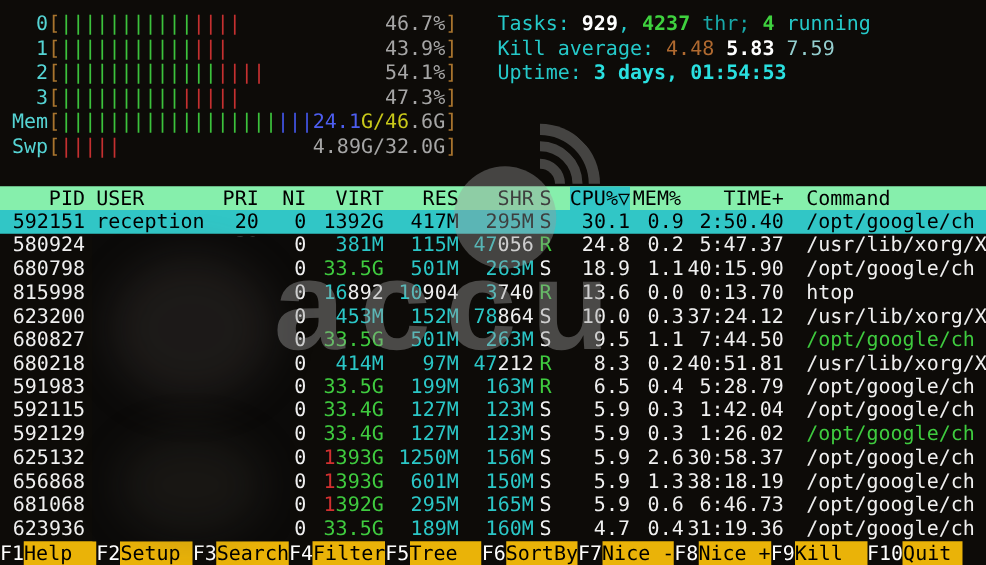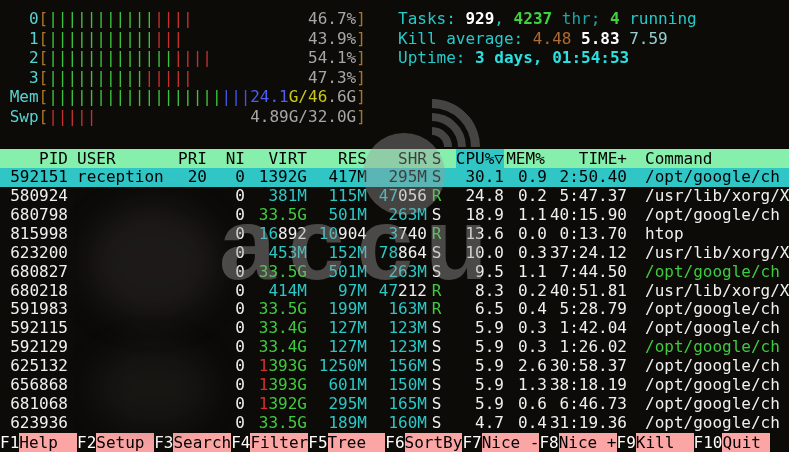--- a/index.html
+++ b/index.html
@@ -49,21 +49,21 @@
   .col-cmd{padding-left:18px}
   .hdr .col-mem{text-align:center}
   .sort-hl{background:#31c6c6}
   .selected{background:#31c6c6}
   .selected .cell span{color:#000000}
 
   
   .fnbar{position:absolute;left:0;top:433px;width:770px;height:19px;display:flex;
     line-height:19px;white-space:pre}
   .fnkey{color:#fff}
-  .fnlabel{background:#fca5a5;color:#000}
+  .fnlabel{background:#eab308;color:#000}
   .fnlabel.grow{flex:1}
 
   
   .redact{position:absolute;left:74px;top:189px;width:158px;height:244px;background:#0b0a09}
   .blob{position:absolute;border-radius:50%;filter:blur(16px)}
   .blob1{left:88px;top:205px;width:130px;height:115px;background:rgba(70,64,58,.30)}
   .blob2{left:95px;top:348px;width:115px;height:80px;background:rgba(62,57,52,.26)}
 
   
   .wm{position:absolute;left:0;top:0;width:100%;height:100%;pointer-events:none}

